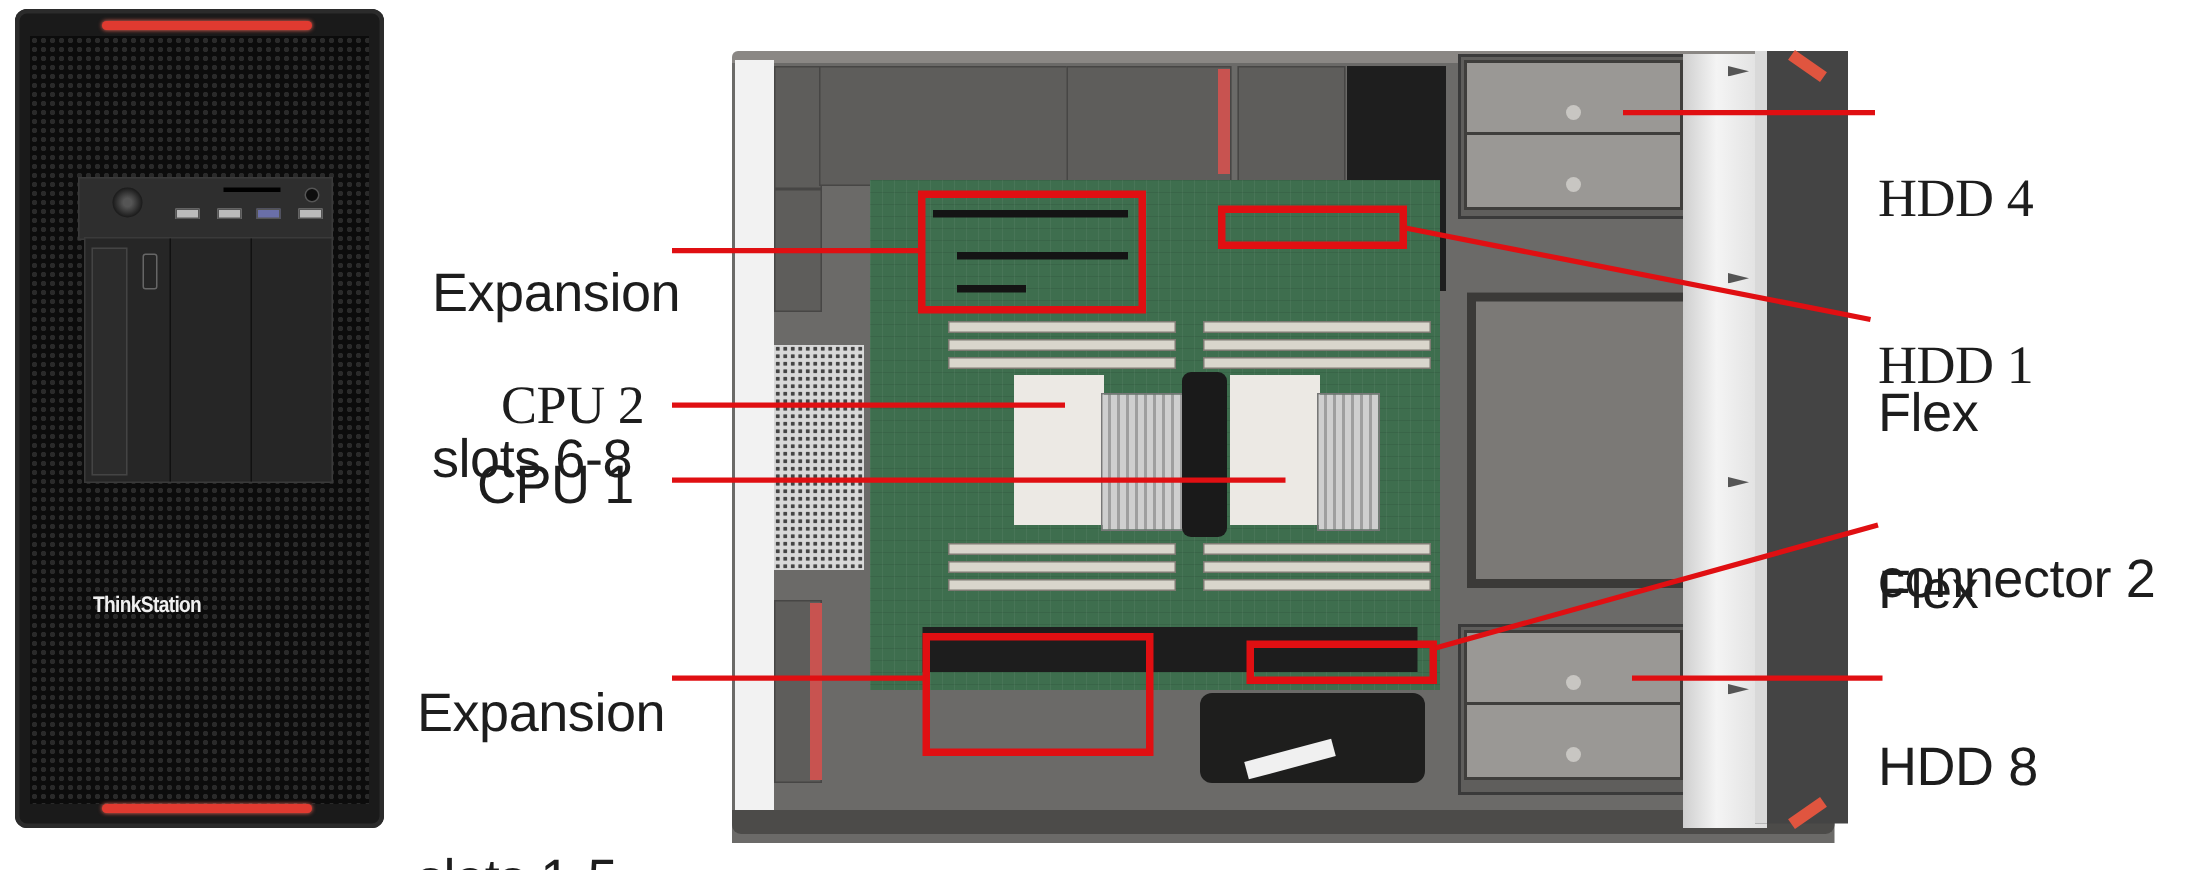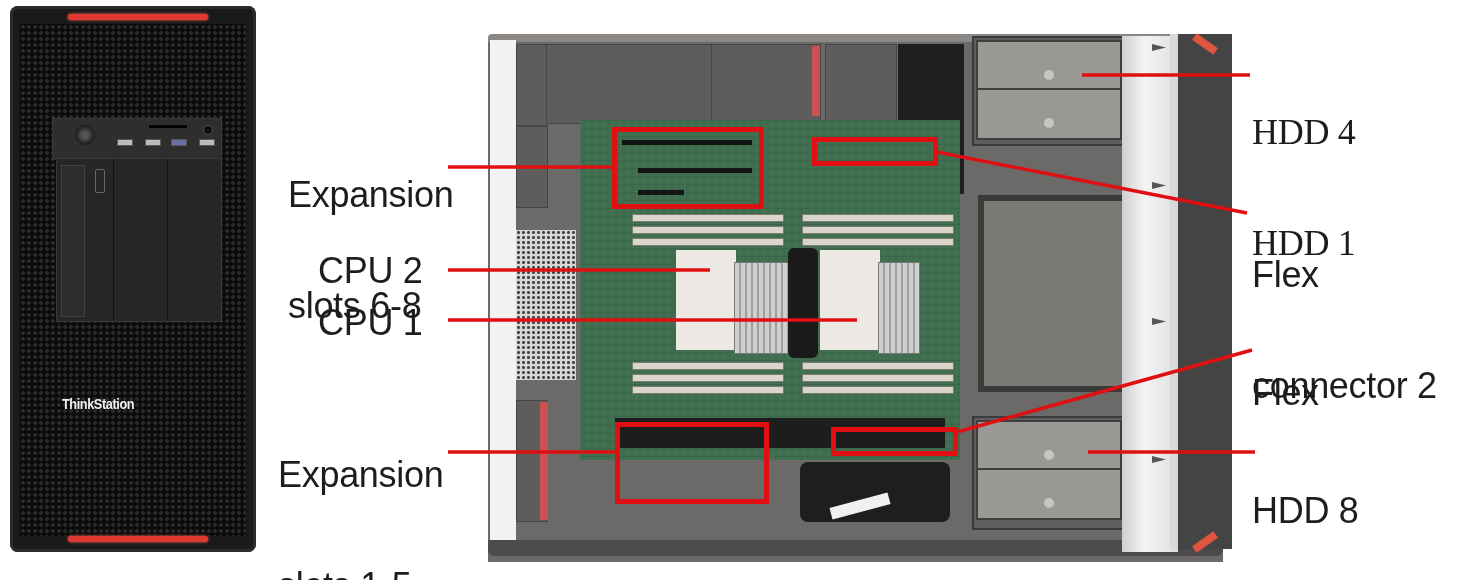--- a/index.html
+++ b/index.html
@@ -177,21 +177,21 @@
     <line x1="937" y1="152" x2="1247" y2="213"></line>
     <line x1="957" y1="432" x2="1252" y2="350"></line>
     <line x1="1088" y1="452" x2="1255" y2="452"></line>
   </g>
 </svg>
 
 <div class="abs label" style="left:288px;top:102px;">
   <div>Expansion</div>
   <div>slots 6-8</div>
 </div>
-<div class="abs label" style="left:318px;top:252px;">CPU 2</div>
+<div class="abs label" style="left:334px;top:252px;font-family:Liberation Serif, serif;">CPU 2</div>
 <div class="abs label" style="left:318px;top:304px;text-align:right;">CPU 1</div>
 <div class="abs label" style="left:278px;top:382px;">
   <div>Expansion</div>
   <div>slots 1-5</div>
   
 </div>
 
 <div class="abs label" style="left:1252px;top:40px;font-family:Liberation Serif, serif;">
   <div>HDD 4</div>
   <div>HDD 1</div>

